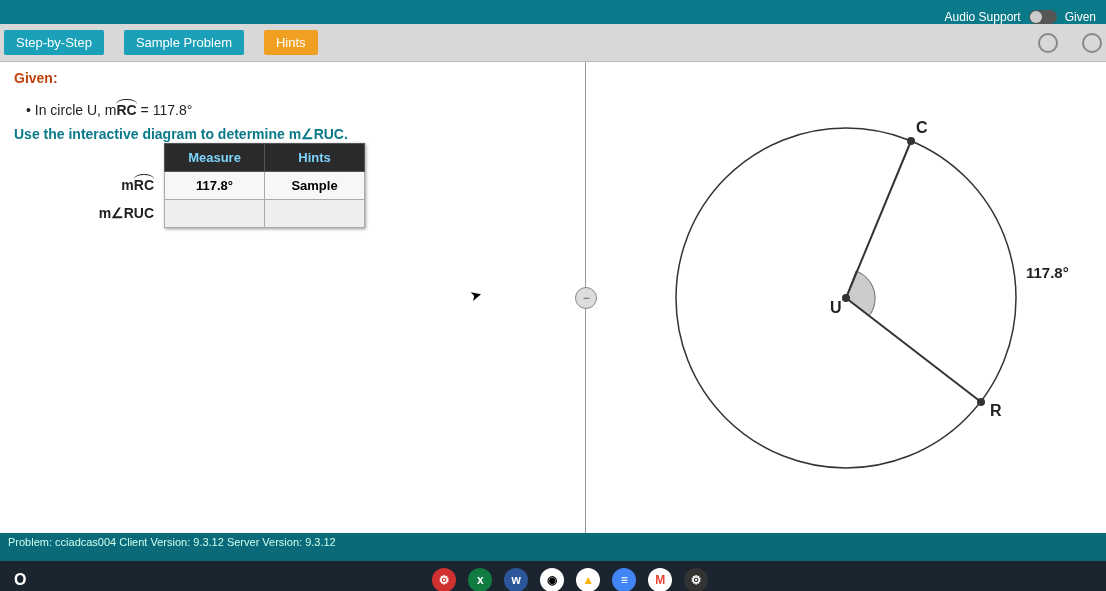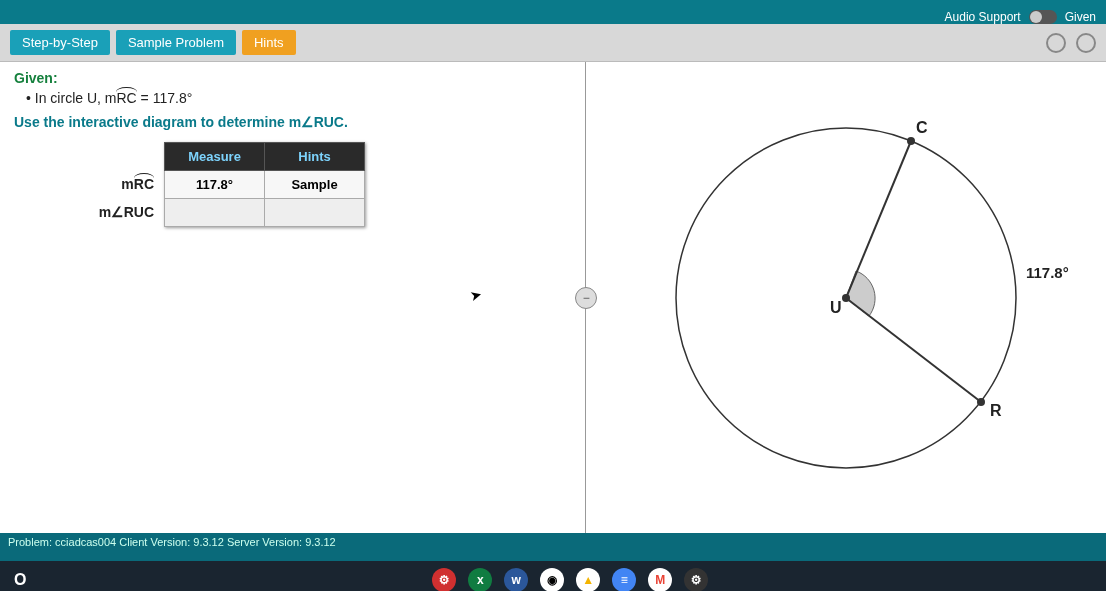--- a/index.html
+++ b/index.html
@@ -31,24 +31,24 @@
   .toggle::after {
     content: "";
     position: absolute;
     width: 12px; height: 12px;
     background: #ccc;
     border-radius: 50%;
     top: 1px; left: 1px;
   }
   .nav-row {
     background: #d8d8d8;
-    padding: 6px 10px;
-    display: flex;
-    align-items: center;
-    gap: 6px;
+    padding: 6px 4px;
+    display: flex;
+    align-items: center;
+    gap: 20px;
     border-bottom: 1px solid #bbb;
   }
   .nav-btn {
     padding: 5px 12px;
     font-size: 13px;
     color: white;
     border: none;
     border-radius: 2px;
     cursor: pointer;
   }
@@ -90,42 +90,42 @@
     border: 1px solid #888;
     border-radius: 50%;
     display: flex;
     align-items: center;
     justify-content: center;
     font-size: 12px;
     color: #555;
     cursor: pointer;
   }
   .given-label {
-    color: #15803d;
-    font-size: 14px;
-    font-weight: bold;
-    margin-bottom: 4px;
+    color: #c2410c;
+    font-size: 14px;
+    font-weight: bold;
+    margin-bottom: 16px;
   }
   .bullet-line {
     font-size: 14px;
     color: #222;
     margin: 4px 0 8px 12px;
   }
-  .arc { display:inline-block; position:relative; }
+  .arc { display:inline-block; position:relative;font-weight:bold; }
   .arc::before {
     content:""; position:absolute; top:-3px; left:0; right:0;
     border-top:1px solid currentColor;
     border-radius:50% 50% 0 0 / 100% 100% 0 0;
     height:4px;
   }
   .instr {
     font-size: 14px;
     color: #0a7a8a;
     font-weight: bold;
-    margin-bottom: 12px;
+    margin-bottom: 1px;
   }
   .tbl-wrap {
     display: flex;
     justify-content: flex-start;
     margin-left: 80px;
   }
   .row-labels {
     display: flex;
     flex-direction: column;
     margin-top: 28px;

